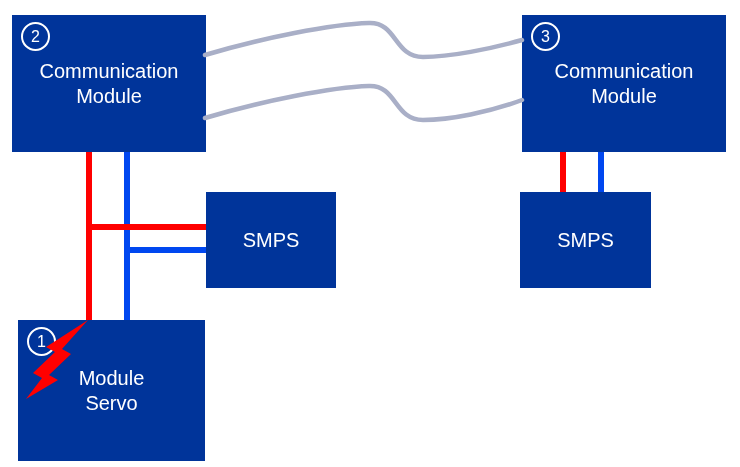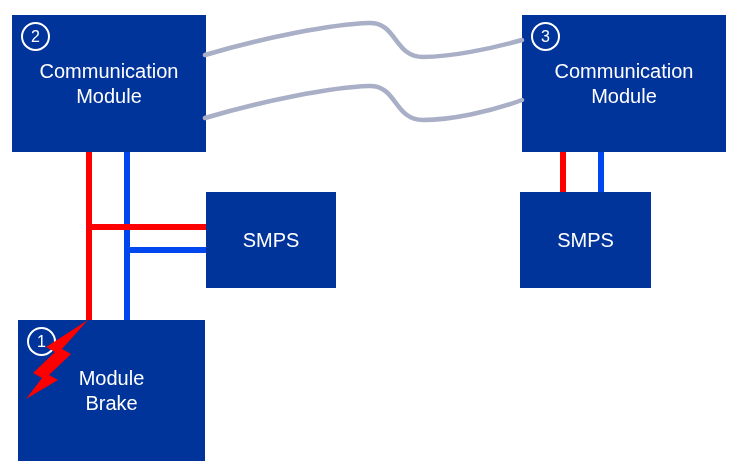--- a/index.html
+++ b/index.html
@@ -52,21 +52,21 @@
     <div>SMPS</div>
   </div>
 
   <div class="node" style="left:520px; top:192px; width:131px; height:96px">
     <div>SMPS</div>
   </div>
 
   <div class="node" style="left:18px; top:320px; width:187px; height:141px">
     <div class="badge">1</div>
     <div>Module</div>
-    <div>Brake</div>
+    <div>Servo</div>
   </div>
 
   <svg class="overlay" width="740" height="467" viewBox="0 0 740 467">
     <path d="M 205 55 C 262 38 332 24 369 23 C 397 22 394 57 423 57 C 450 57 490 49 522 40" fill="none" stroke-width="4.5" stroke-linecap="round" stroke="#a9afc7"></path>
     <path d="M 205 118 C 262 101 332 87 369 86 C 397 85 394 120 423 120 C 450 120 490 112 522 100" fill="none" stroke-width="4.5" stroke-linecap="round" stroke="#a9afc7"></path>
     <polygon points="88,320 62,349 71,354 49,375 58,380 26,399 42,378 33,373 55,352 46,347" fill="#ff0000"></polygon>
   </svg>
 
 </div>
 

